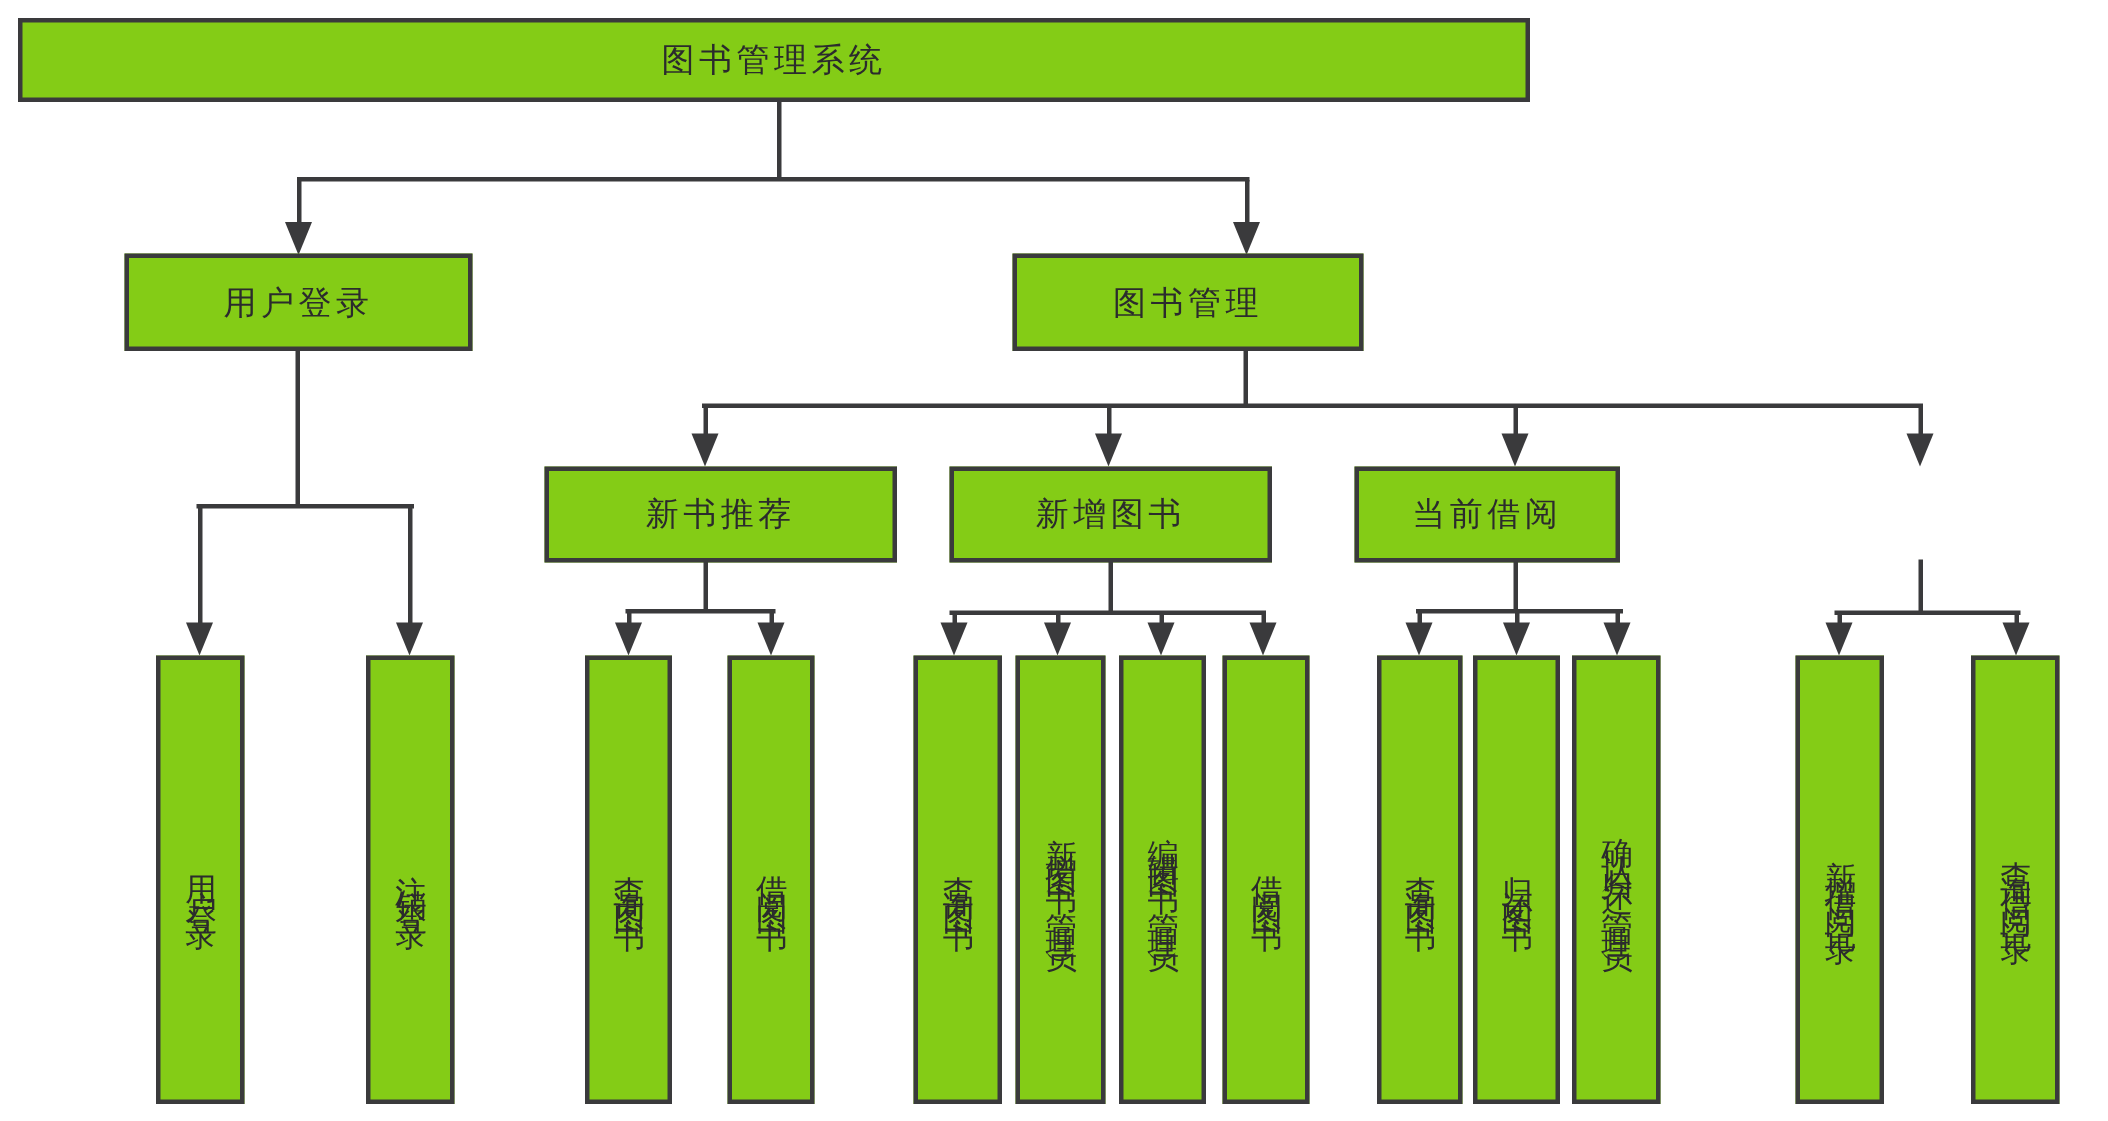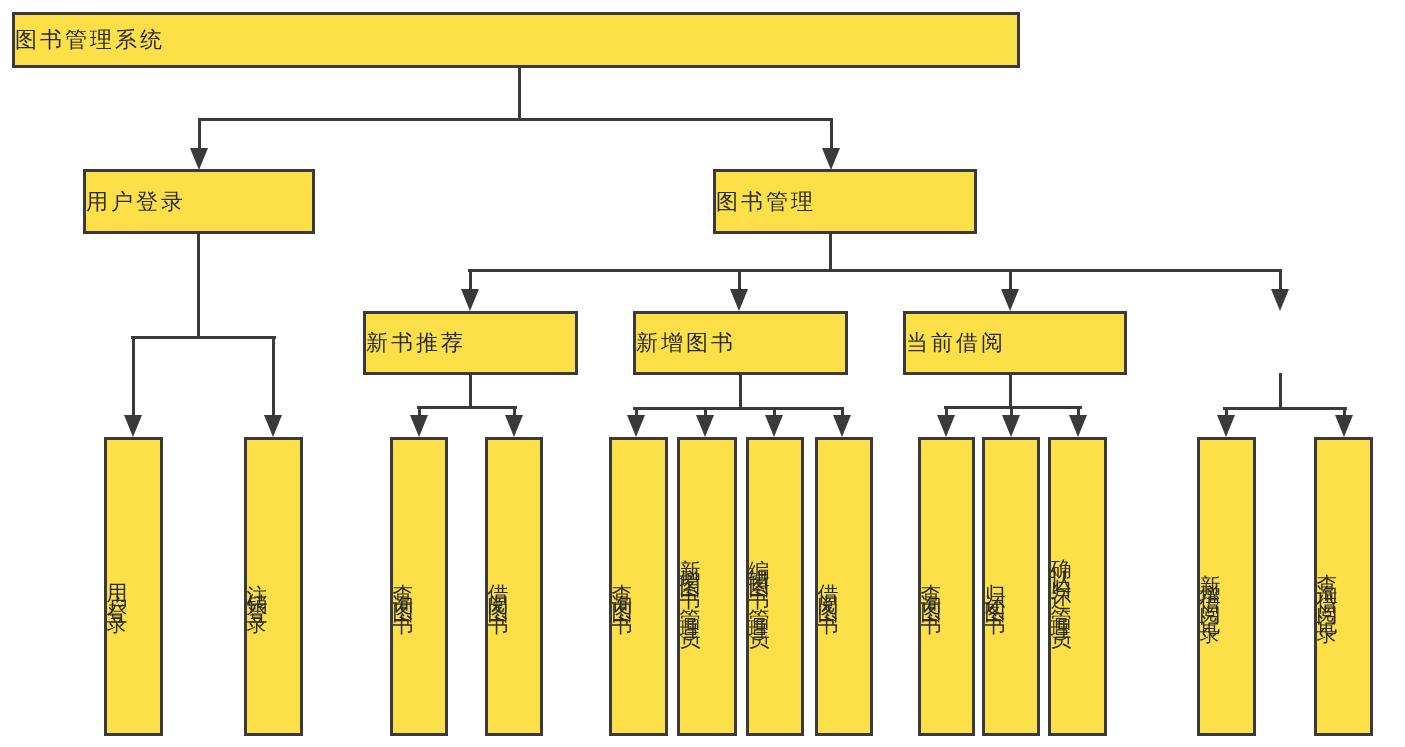--- a/index.html
+++ b/index.html
@@ -14,23 +14,24 @@
     position:relative;
     width:1405px;
     height:747px;
     background:var(--bg);
     overflow:hidden;
   }
   .box{
     position:absolute;
     box-sizing:border-box;
     border:3px solid var(--line);
-    background:#fde047;
+    background:#84cc16;
     display:flex;
     align-items:center;
+    justify-content:center;
   }
   .hbox .label{
     font-size:22px;
     letter-spacing:3px;
     color:var(--text);
     white-space:nowrap;
   }
   .vbox .label{
     writing-mode:vertical-rl;
     text-orientation:mixed;
@@ -81,21 +82,21 @@
     <div class="head"></div>
   </div>
   <div class="arrow" style="left:821px;top:120px;height:50px">
     <div class="shaft"></div>
     <div class="head"></div>
   </div>
 
   <div class="box hbox" style="left:83px;top:169px;width:232px;height:65px">
     <span class="label">用户登录</span>
   </div>
-  <div class="box hbox" style="left:713px;top:169px;width:264px;height:65px">
+  <div class="box hbox" style="left:675px;top:169px;width:234px;height:65px">
     <span class="label">图书管理</span>
   </div>
 
   <div class="vline" style="left:197px;top:232px;height:106px"></div>
   <div class="hline" style="left:131px;top:336px;width:145px"></div>
   <div class="arrow" style="left:123px;top:338px;height:99px">
     <div class="shaft"></div>
     <div class="head"></div>
   </div>
   <div class="arrow" style="left:263px;top:338px;height:99px">
@@ -115,27 +116,27 @@
   </div>
   <div class="arrow" style="left:1000px;top:271px;height:40px">
     <div class="shaft"></div>
     <div class="head"></div>
   </div>
   <div class="arrow" style="left:1270px;top:271px;height:40px">
     <div class="shaft"></div>
     <div class="head"></div>
   </div>
 
-  <div class="box hbox" style="left:363px;top:311px;width:215px;height:64px">
+  <div class="box hbox" style="left:363px;top:311px;width:235px;height:64px">
     <span class="label">新书推荐</span>
   </div>
   <div class="box hbox" style="left:633px;top:311px;width:215px;height:64px">
     <span class="label">新增图书</span>
   </div>
-  <div class="box hbox" style="left:903px;top:311px;width:224px;height:64px">
+  <div class="box hbox" style="left:903px;top:311px;width:177px;height:64px">
     <span class="label">当前借阅</span>
   </div>
 
   <div class="vline" style="left:469px;top:373px;height:35px"></div>
   <div class="hline" style="left:417px;top:406px;width:100px"></div>
   <div class="arrow" style="left:409px;top:408px;height:29px">
     <div class="shaft"></div>
     <div class="head"></div>
   </div>
   <div class="arrow" style="left:504px;top:408px;height:29px">

